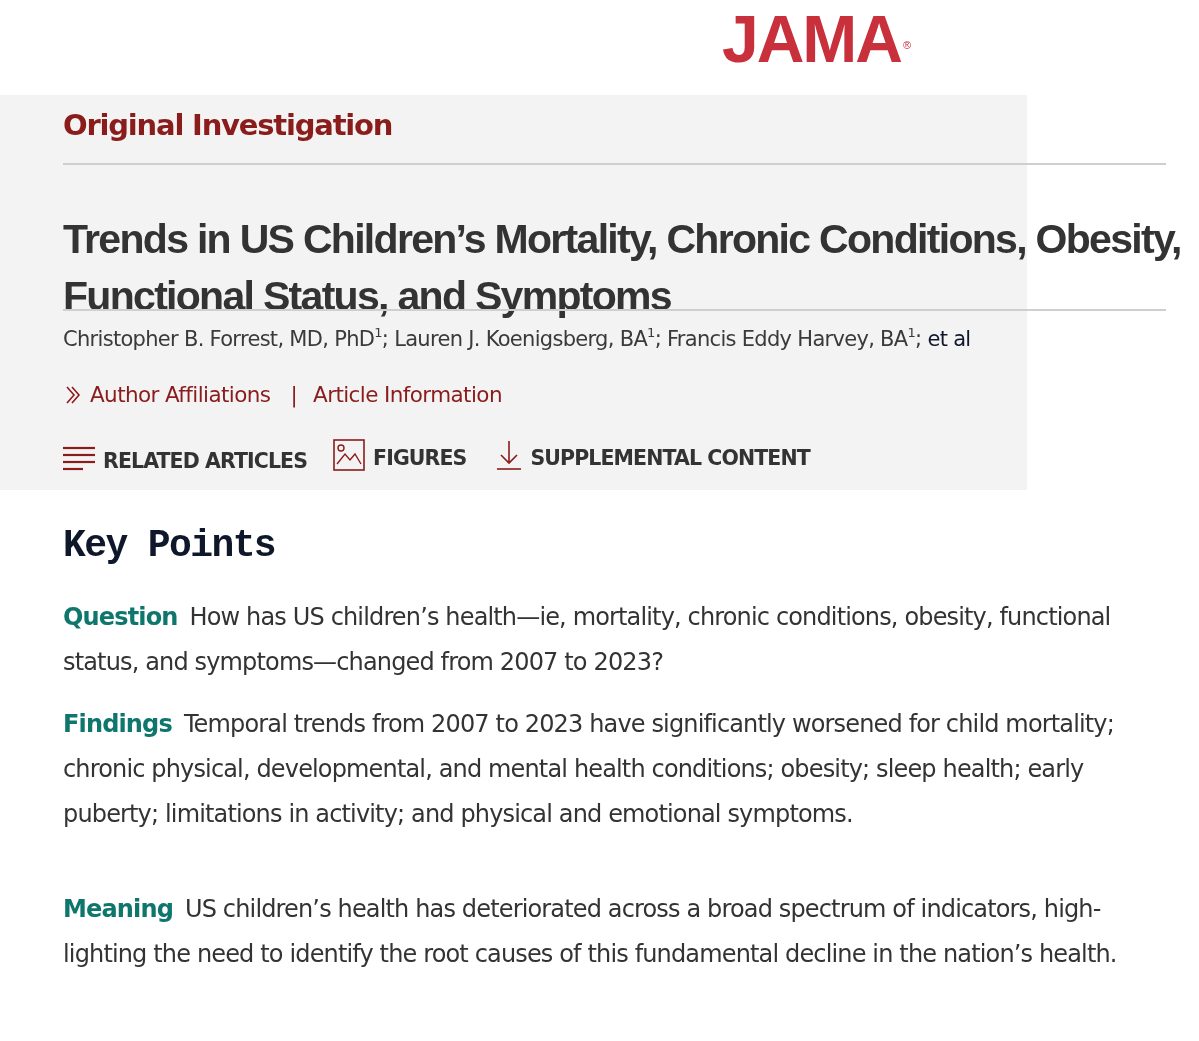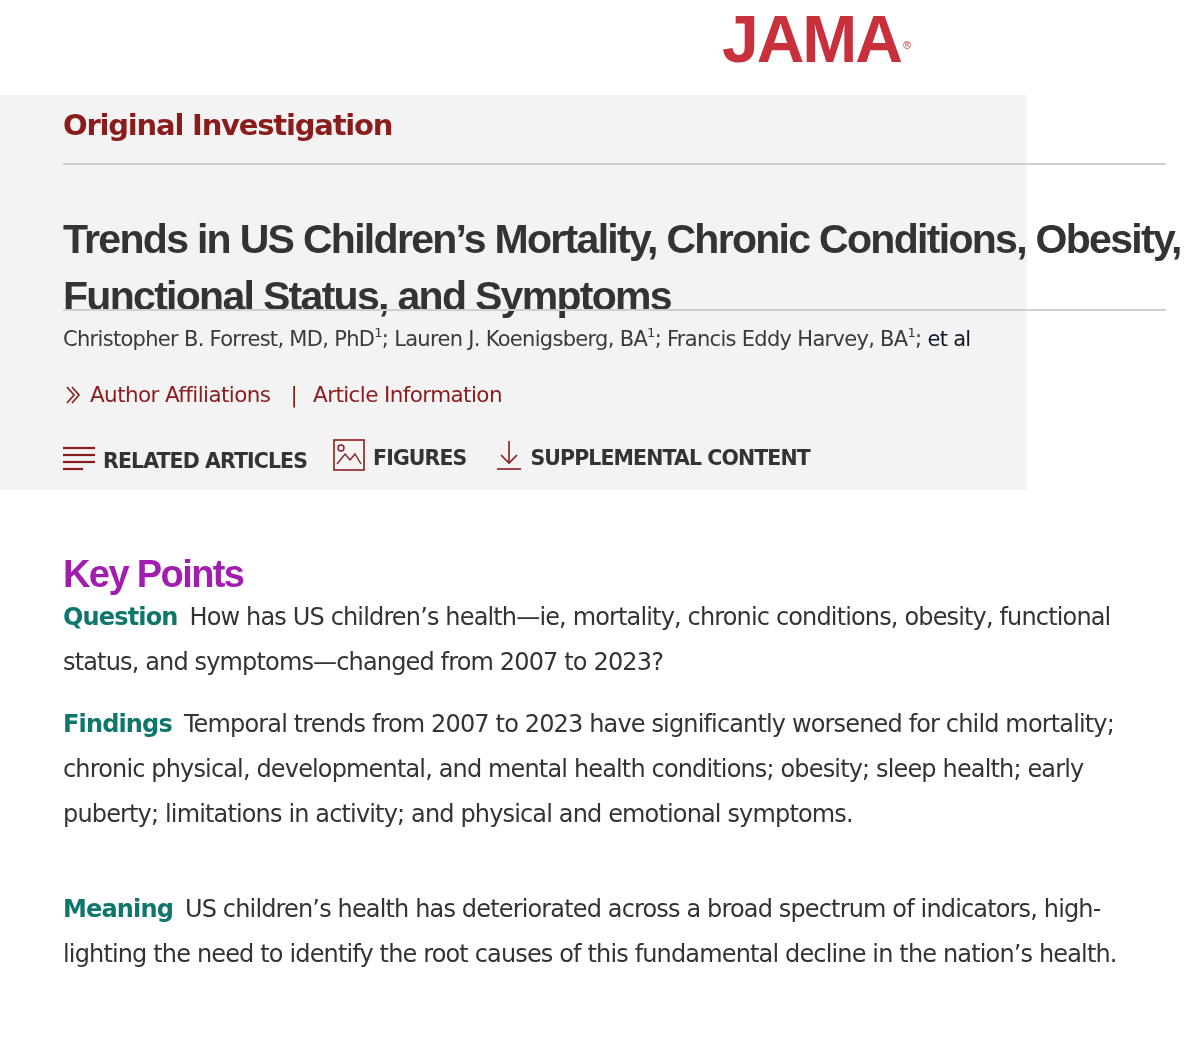--- a/index.html
+++ b/index.html
@@ -50,22 +50,22 @@
       font-family: "DejaVu Sans", sans-serif; font-size: 20.5px; font-weight: 700;
       color: #333333; letter-spacing: -0.9px; white-space: nowrap;
     }
     .tool { display: flex; align-items: center; cursor: pointer; }
     .tool .ico { display: inline-block; margin-right: 8px; }
     .tool.t1 { margin-right: 26px; }
     .tool.t2 { margin-right: 30px; }
 
     .keypoints { position: absolute; left: 63px; top: 520px; width: 1110px; }
     .kp-title {
-      font-family: Liberation Sans, sans-serif; font-weight: 700; font-size: 38px;
-      color: #a21caf; letter-spacing: -1.6px; line-height: 52px; margin-top: 28px;
+      font-family: Liberation Mono, monospace; font-weight: 700; font-size: 38px;
+      color: #0f172a; letter-spacing: -1.6px; line-height: 52px;
     }
     .kp-item {
       position: absolute; left: 0; width: 1110px;
       font-family: "DejaVu Sans", sans-serif; font-size: 24px; line-height: 45px;
       color: #333333; letter-spacing: -0.85px;
     }
     .kp-item .kp-label { font-weight: 700; color: #0f766e; margin-right: 12px; }
     .kp-q { top: 75px; }
     .kp-f { top: 182px; }
     .kp-m { top: 367px; }

